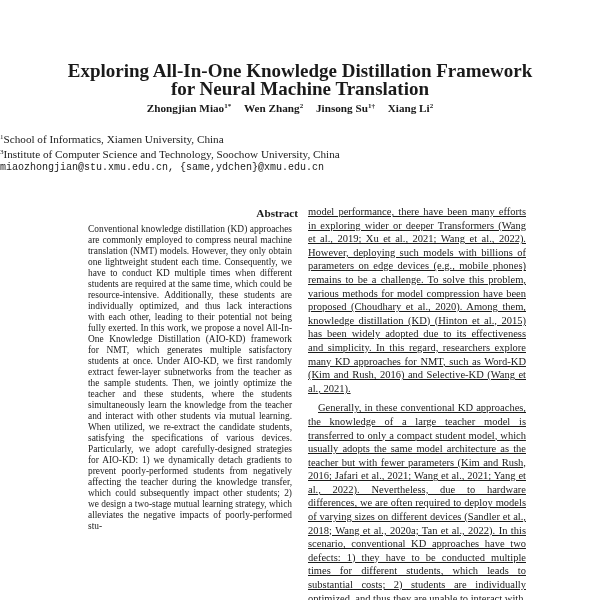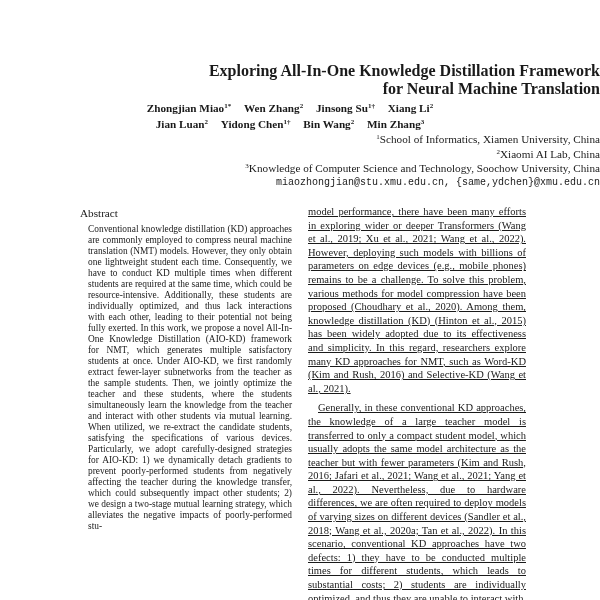--- a/index.html
+++ b/index.html
@@ -1,29 +1,29 @@
 <!DOCTYPE html>
 <html><head>
 <meta charset="utf-8">
 <style>
   html, body { margin: 0; padding: 0; background: #ffffff; }
   body { width: 600px; height: 600px; overflow: hidden; position: relative;
          font-family: "Liberation Serif", "DejaVu Serif", serif; color: #1a1a1a; }
-  .title { position: absolute; top: 62px; left: 0; width: 600px; text-align: right;
-           font-weight: bold; font-size: 16px; line-height: 18px; }
+  .title { position: absolute; top: 62px; left: 0; width: 600px; text-align: center;
+           font-weight: bold; font-size: 19px; line-height: 18px; }
   .authors { position: absolute; top: 100px; left: 0; width: 580px; text-align: center;
              font-weight: bold; font-size: 11.2px; line-height: 16px; }
   .authors span.a { margin: 0 5px; }
   .authors sup { font-size: 7px; vertical-align: 4px; line-height: 0; }
-  .affils { position: absolute; top: 132px; left: 0; width: 600px; text-align: right;
+  .affils { position: absolute; top: 132px; left: 0; width: 600px; text-align: left;
             font-size: 11.2px; line-height: 14.5px; }
   .affils sup { font-size: 7px; vertical-align: 4px; line-height: 0; }
   .emails { font-family: "Liberation Mono", "DejaVu Sans Mono", monospace; font-size: 10px; }
-  .abs-heading { position: absolute; top: 207px; left: 80px; width: 218px; text-align: left;
-                 font-weight: normal; font-size: 11.2px; }
+  .abs-heading { position: absolute; top: 207px; left: 80px; width: 218px; text-align: right;
+                 font-weight: bold; font-size: 11.2px; }
   .abs-body { position: absolute; top: 224px; left: 88px; width: 204px;
               font-size: 9.4px; line-height: 11px; text-align: justify; hyphens: manual; }
   .right-col { position: absolute; top: 205px; left: 308px; width: 218px;
                font-size: 10.5px; line-height: 13.6px; text-align: justify; }
   .right-col p { margin: 0; text-decoration: underline; }
   .right-col p.indent { text-indent: 10px; margin-top: 6px; }
 </style>
 </head>
 <body>
 
@@ -32,32 +32,25 @@
   <div>for Neural Machine Translation</div>
 </div>
 
 <div class="authors">
   <div>
     <span class="a"><span>Zhongjian Miao</span><sup>1*</sup></span>
     <span class="a"><span>Wen Zhang</span><sup>2</sup></span>
     <span class="a"><span>Jinsong Su</span><sup>1†</sup></span>
     <span class="a"><span>Xiang Li</span><sup>2</sup></span>
   </div>
-  <div>
-    <span class="a"><span>Jian Luan</span><sup>2</sup></span>
-    <span class="a"><span>Yidong Chen</span><sup>1†</sup></span>
-    <span class="a"><span>Bin Wang</span><sup>2</sup></span>
-    <span class="a"><span>Min Zhang</span><sup>3</sup></span>
-  </div>
 </div>
 
 <div class="affils">
   <div><sup>1</sup><span>School of Informatics, Xiamen University, China</span></div>
-  <div><sup>2</sup><span>Xiaomi AI Lab, China</span></div>
-  <div><sup>3</sup><span>Knowledge of Computer Science and Technology, Soochow University, China</span></div>
+  <div><sup>3</sup><span>Institute of Computer Science and Technology, Soochow University, China</span></div>
   <div class="emails">miaozhongjian@stu.xmu.edu.cn, {same,ydchen}@xmu.edu.cn</div>
 </div>
 
 <div class="abs-heading">Abstract</div>
 <div class="abs-body">Conventional knowledge distillation (KD) approaches are commonly employed to compress neural machine translation (NMT) models. However, they only obtain one lightweight student each time. Consequently, we have to conduct KD multiple times when different students are required at the same time, which could be resource-intensive. Additionally, these students are individually optimized, and thus lack interactions with each other, leading to their potential not being fully exerted. In this work, we propose a novel All-In-One Knowledge Distillation (AIO-KD) framework for NMT, which generates multiple satisfactory students at once. Under AIO-KD, we first randomly extract fewer-layer subnetworks from the teacher as the sample students. Then, we jointly optimize the teacher and these students, where the students simultaneously learn the knowledge from the teacher and interact with other students via mutual learning. When utilized, we re-extract the candidate students, satisfying the specifications of various devices. Particularly, we adopt carefully-designed strategies for AIO-KD: 1) we dynamically detach gradients to prevent poorly-performed students from negatively affecting the teacher during the knowledge transfer, which could subsequently impact other students; 2) we design a two-stage mutual learning strategy, which alleviates the negative impacts of poorly-performed stu-</div>
 
 <div class="right-col">
   <p>model performance, there have been many efforts in exploring wider or deeper Transformers (Wang et al., 2019; Xu et al., 2021; Wang et al., 2022). However, deploying such models with billions of parameters on edge devices (e.g., mobile phones) remains to be a challenge. To solve this problem, various methods for model compression have been proposed (Choudhary et al., 2020). Among them, knowledge distillation (KD) (Hinton et al., 2015) has been widely adopted due to its effectiveness and simplicity. In this regard, researchers explore many KD approaches for NMT, such as Word-KD (Kim and Rush, 2016) and Selective-KD (Wang et al., 2021).</p>
   <p class="indent">Generally, in these conventional KD approaches, the knowledge of a large teacher model is transferred to only a compact student model, which usually adopts the same model architecture as the teacher but with fewer parameters (Kim and Rush, 2016; Jafari et al., 2021; Wang et al., 2021; Yang et al., 2022). Nevertheless, due to hardware differences, we are often required to deploy models of varying sizes on different devices (Sandler et al., 2018; Wang et al., 2020a; Tan et al., 2022). In this scenario, conventional KD approaches have two defects: 1) they have to be conducted multiple times for different students, which leads to substantial costs; 2) students are individually optimized, and thus they are unable to interact with</p>
 </div>

